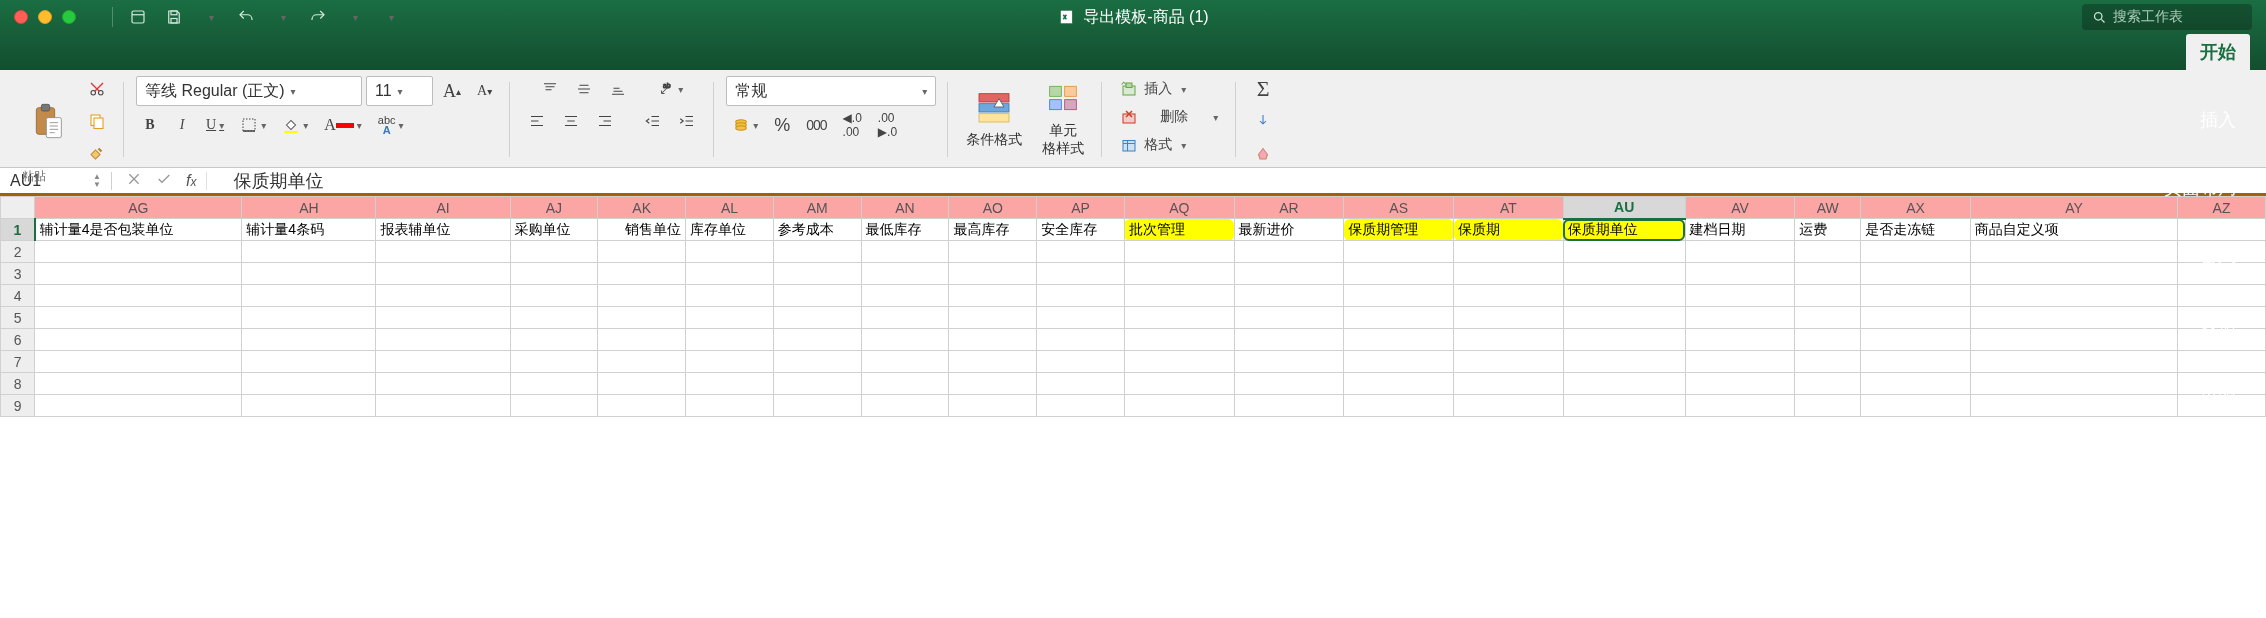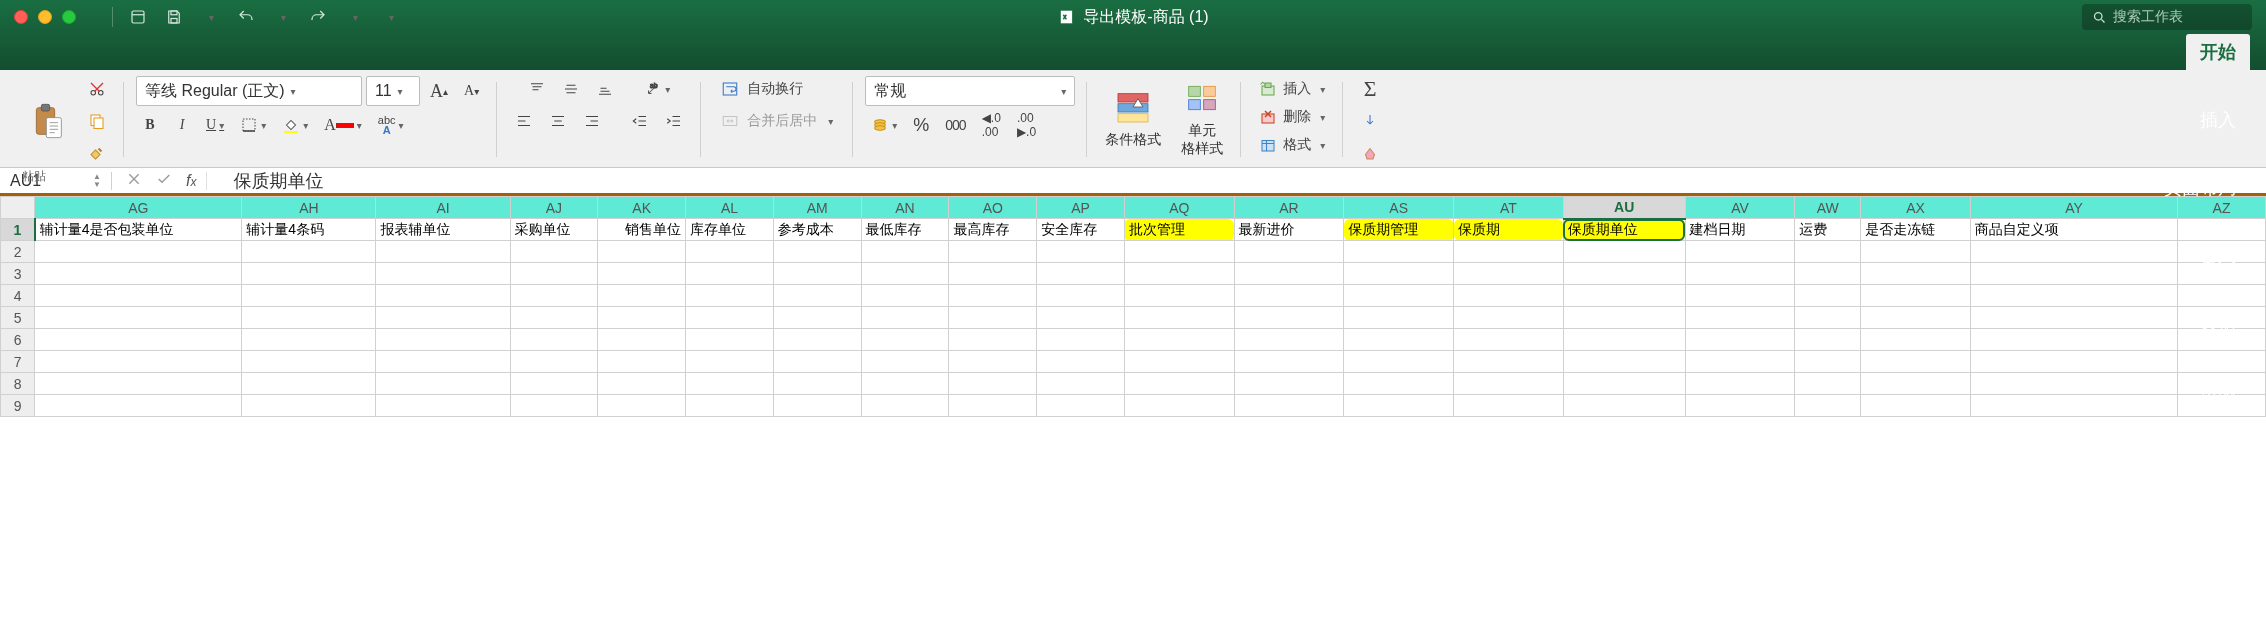--- a/index.html
+++ b/index.html
@@ -51,21 +51,21 @@
   .namebox .stepper{display:flex;flex-direction:column;font-size:8px;color:#888;line-height:8px;margin-left:auto;}
   .fbar-btns{display:flex;align-items:center;gap:14px;padding:0 14px;color:#9a9a9a;}
   .fbar-btns svg{width:16px;height:16px;stroke:currentColor;fill:none;stroke-width:2;}
   .fx{font-style:italic;font-size:16px;color:#555;padding-right:10px;border-right:1px solid #e0e0e0;}
   .fcontent{padding-left:12px;font-size:18px;}
 
   
   .grid{overflow:hidden;}
   table{border-collapse:collapse;width:100%;table-layout:fixed;}
   th,td{border:1px solid #d0d0d0;height:22px;font-size:14px;text-align:center;overflow:hidden;white-space:nowrap;}
-  th{background:#5eead4;font-weight:400;color:#555;}
+  th{background:#fca5a5;font-weight:400;color:#555;}
   th.sel-col{background:#d8d8d8;color:#1a6e42;font-weight:600;border-bottom:2px solid #1a6e42;}
   .rowhdr{background:#eee;color:#555;width:28px;}
   .rowhdr.sel-row{background:#d8d8d8;color:#1a6e42;font-weight:600;border-right:2px solid #1a6e42;}
   .corner{background:#eee;width:28px;}
   td.cell{text-align:left;padding:0 4px;color:#000;}
   td.hl{background:#ffff00;border-radius:6px;}
   td.selected{outline:2px solid #1a6e42;outline-offset:-2px;}
   col.c-narrow{width:72px;}
   col.c-med{width:90px;}
   col.c-wide{width:170px;}
@@ -175,21 +175,21 @@
     <div class="grp-label">粘贴</div>
   </div>
 
   <div class="group">
     <div class="group-body stack" style="align-items:flex-start">
       <div class="row">
         <div class="sel" style="width:226px">
             <span>等线 Regular (正文)</span>
             <span class="caret">▾</span>
           </div>
-        <div class="sel" style="width:54px">
+        <div class="sel" style="width:67px">
             <span>11</span>
             <span class="caret">▾</span>
           </div>
         <div class="btn" style="font-family:serif;font-size:18px">A<span style="font-size:10px;vertical-align:super">▴</span></div>
         <div class="btn" style="font-family:serif;font-size:14px">A<span style="font-size:10px;vertical-align:super">▾</span></div>
       </div>
       <div class="row">
         <div class="btn" style="font-weight:700;font-family:serif;width:28px">B</div>
         <div class="btn" style="font-style:italic;font-family:serif;width:28px">I</div>
         <div class="btn caret-sm" style="text-decoration:underline;font-family:serif">U</div>
@@ -270,39 +270,20 @@
         <div class="btn">
             <svg viewBox="0 0 24 24">
               <path d="M10 6h10M10 12h10M10 18h10M3 9l4 3-4 3"></path>
             </svg>
           </div>
       </div>
     </div>
     <div class="grp-label"></div>
   </div>
 
-  <div class="group">
-    <div class="group-body stack" style="align-items:flex-start">
-      <div class="row btn" style="gap:8px;padding:0 8px">
-        <svg class="smicon" viewBox="0 0 24 24">
-            <rect x="3" y="4" width="18" height="16" stroke="#3478c6"></rect>
-            <path d="M7 9h10a3 3 0 010 6h-4m0 0l2-2m-2 2l2 2" stroke="#3478c6"></path>
-          </svg>
-        <span>自动换行</span>
-      </div>
-      <div class="row btn wraptext-disabled caret-sm" style="gap:8px;padding:0 8px">
-        <svg class="smicon" viewBox="0 0 24 24" style="opacity:.5">
-            <rect x="3" y="6" width="18" height="12"></rect>
-            <path d="M8 12h8M8 12l2-2M8 12l2 2M16 12l-2-2M16 12l-2 2"></path>
-          </svg>
-        <span>合并后居中</span>
-      </div>
-    </div>
-    <div class="grp-label"></div>
-  </div>
 
   <div class="group">
     <div class="group-body stack" style="align-items:flex-start">
       <div class="sel" style="width:210px">
           <span>常规</span>
           <span class="caret" style="margin-left:auto">▾</span>
         </div>
       <div class="row">
         <div class="btn caret-sm">
             <svg class="smicon" viewBox="0 0 24 24">
@@ -352,21 +333,21 @@
   <div class="group">
     <div class="group-body stack" style="align-items:flex-start;gap:2px">
       <div class="row btn caret-sm" style="gap:6px">
           <svg class="smicon" viewBox="0 0 24 24">
             <rect x="4" y="8" width="16" height="12" fill="#d9ead3" stroke="#6aa84f"></rect>
             <rect x="8" y="4" width="8" height="6" fill="#b6d7a8" stroke="#6aa84f"></rect>
             <path d="M2 6l3-3 3 3" stroke="#6aa84f" fill="none"></path>
           </svg>
           <span>插入</span>
         </div>
-      <div class="row btn caret-sm" style="gap:6px">
+      <div class="row btn caret-sm" style="gap:22px">
           <svg class="smicon" viewBox="0 0 24 24">
             <rect x="4" y="8" width="16" height="12" fill="#f4cccc" stroke="#cc4125"></rect>
             <path d="M8 4l8 8M16 4l-8 8" stroke="#cc4125" stroke-width="2"></path>
           </svg>
           <span>删除</span>
         </div>
       <div class="row btn caret-sm" style="gap:6px">
           <svg class="smicon" viewBox="0 0 24 24">
             <rect x="4" y="6" width="16" height="14" fill="#cfe2f3" stroke="#3d85c6"></rect>
             <path d="M4 10h16M10 6v14" stroke="#3d85c6"></path>

